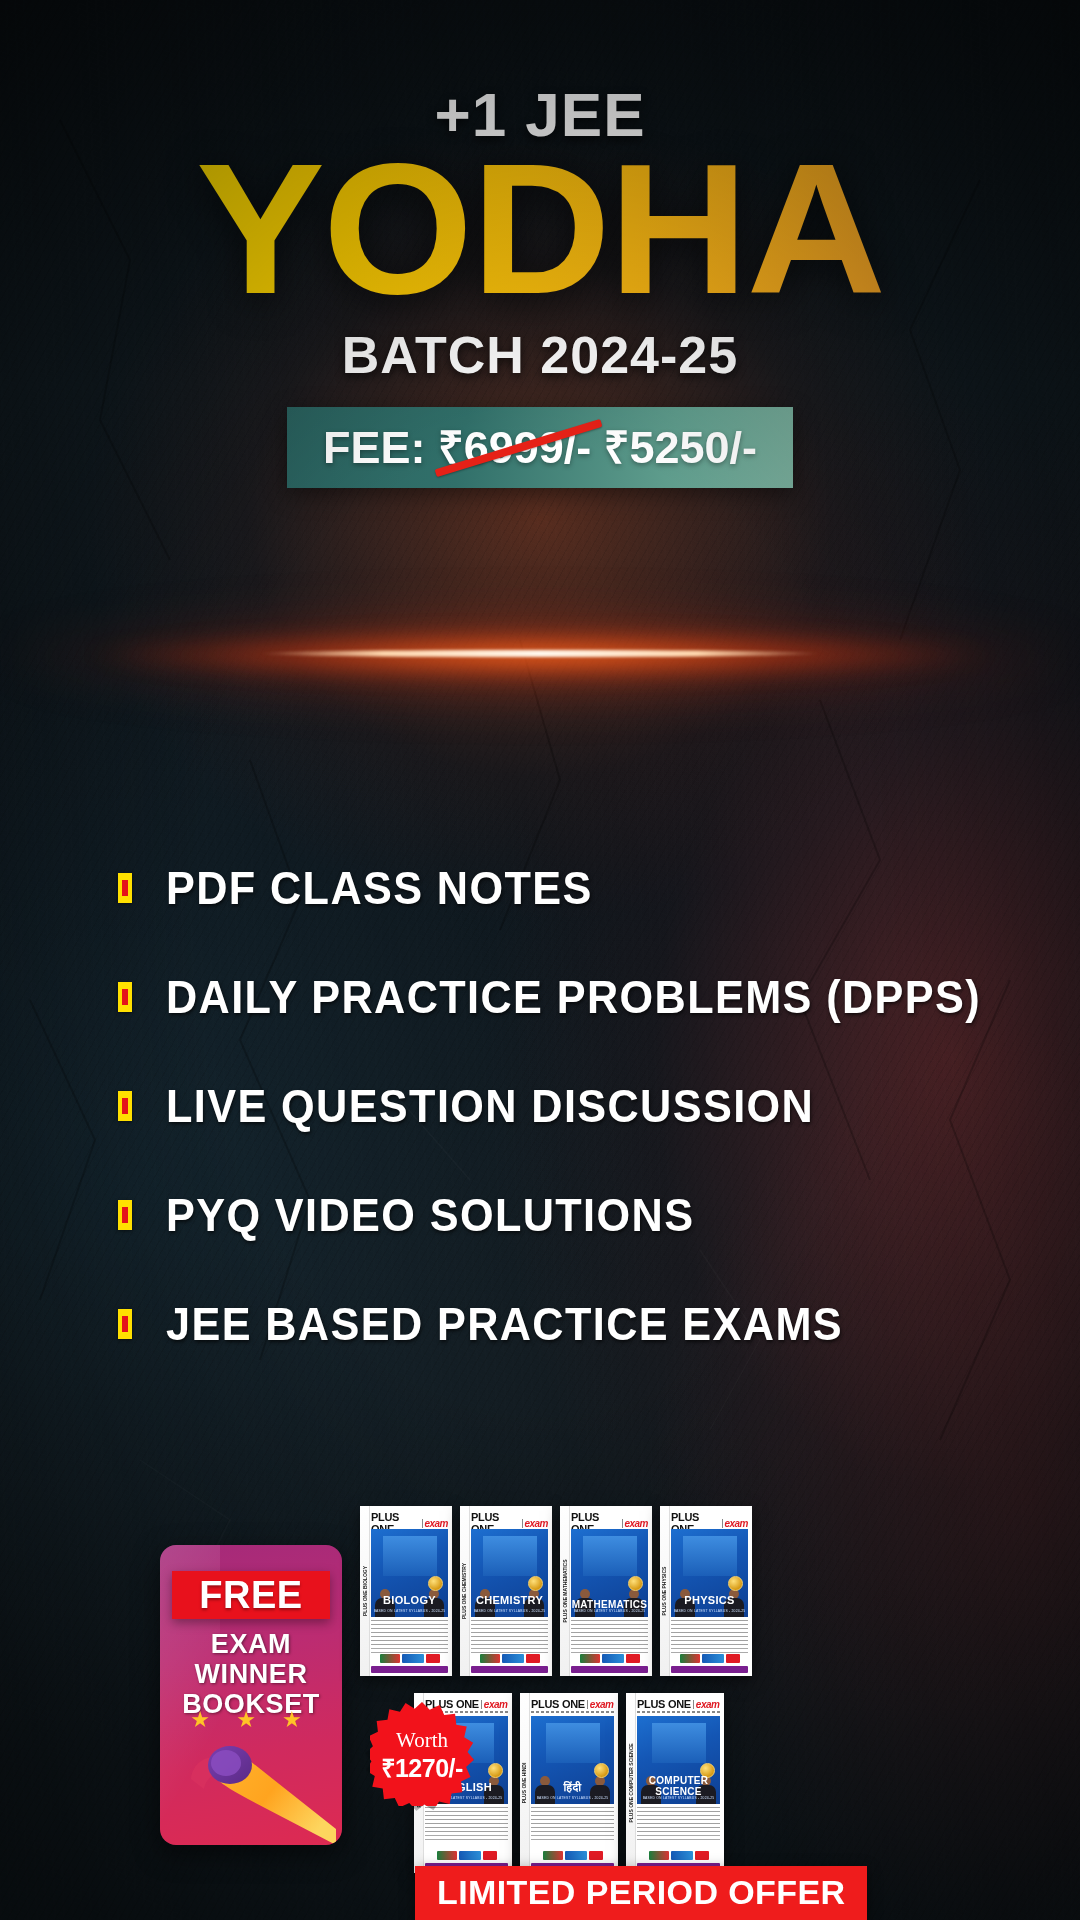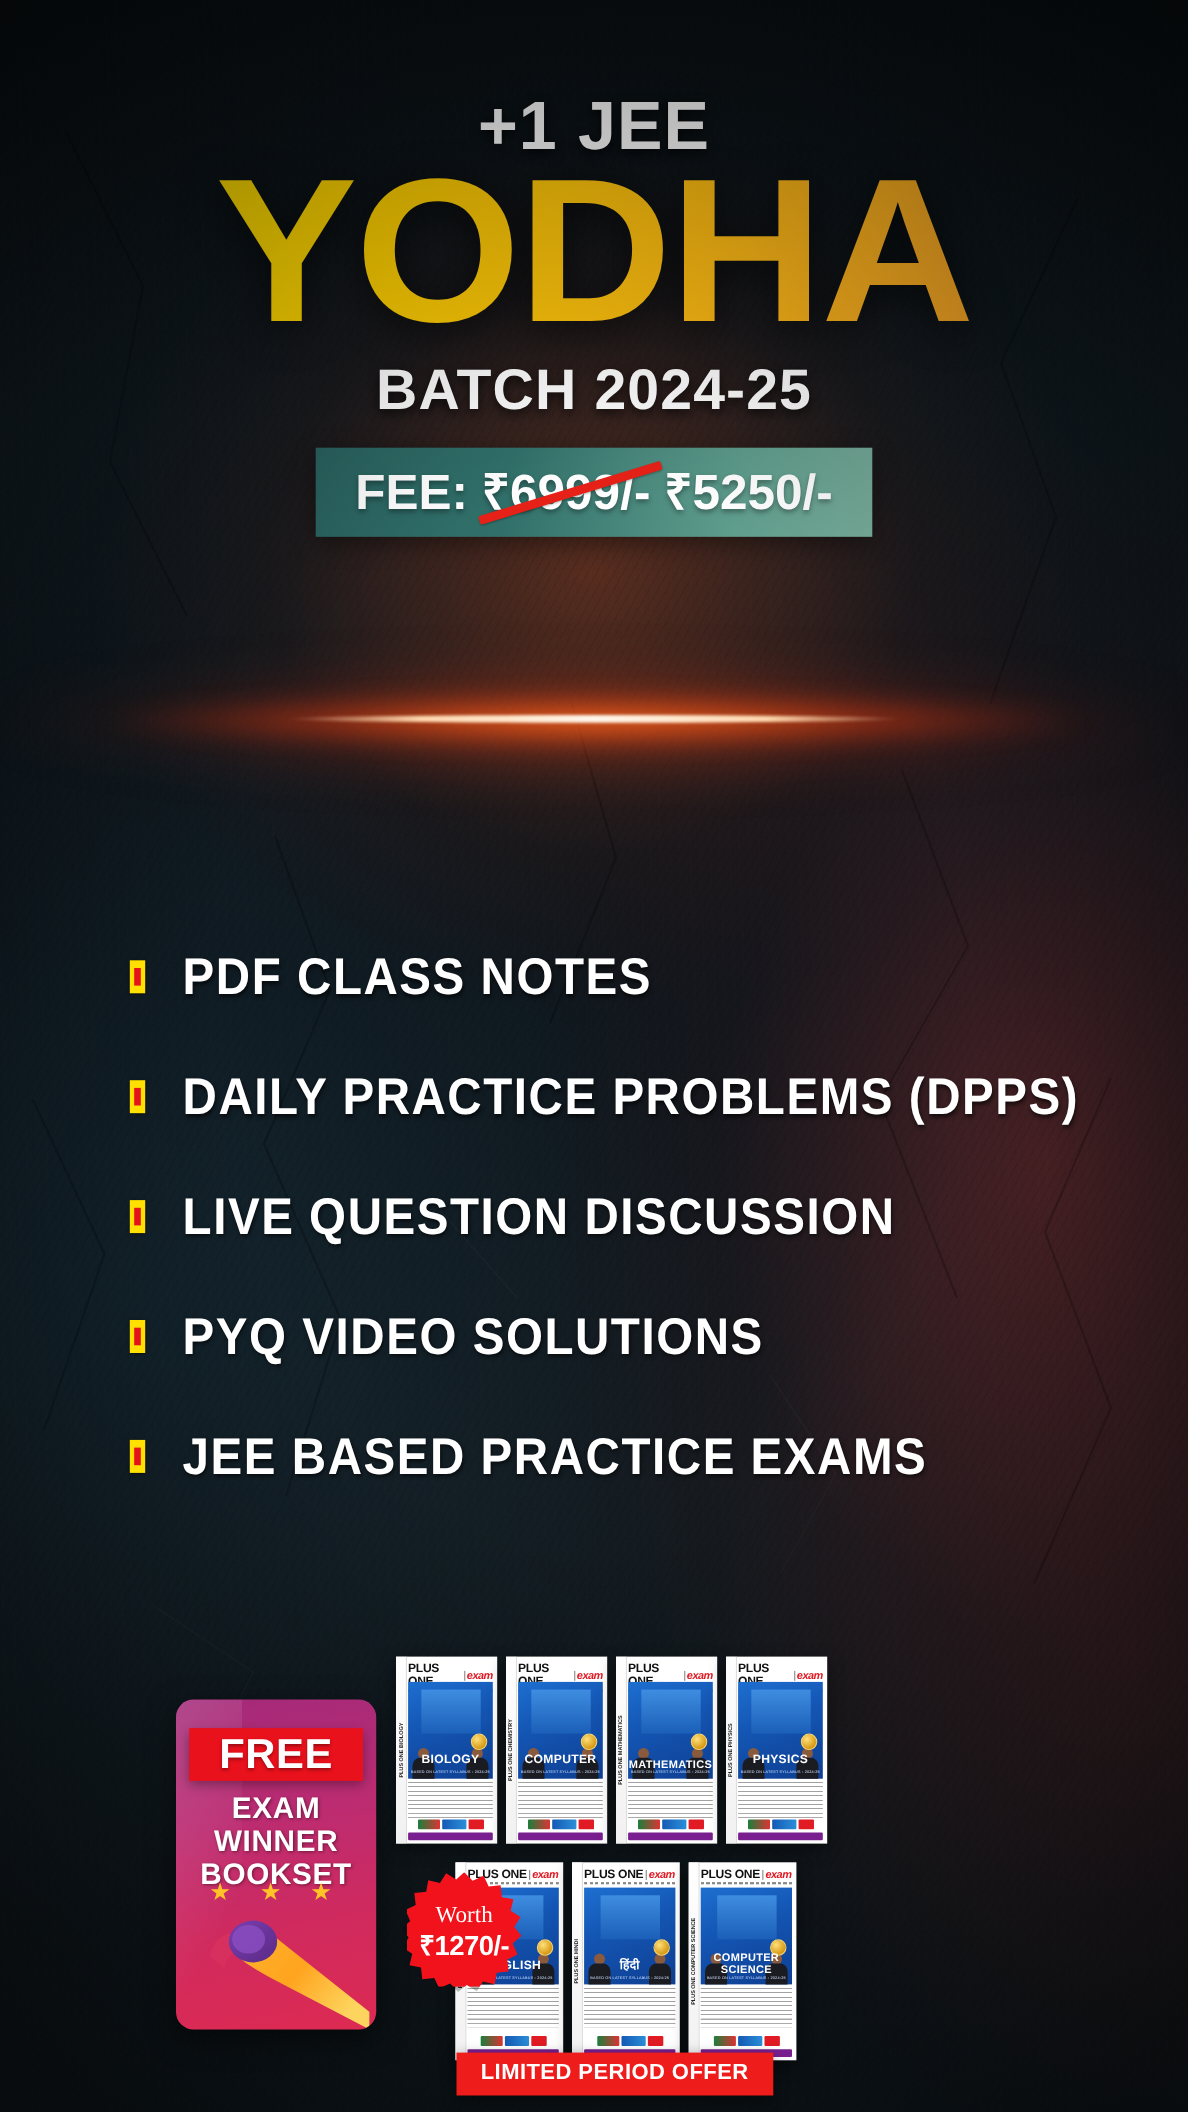--- a/index.html
+++ b/index.html
@@ -180,21 +180,21 @@
       6.4% 18.2%,16.8% 17%,18.6% 7%,28.8% 9.4%,34.2% 1%,43% 6.4%);
     box-shadow:0 5px 14px rgba(0,0,0,.45);}
   .worth .w1{position:absolute;left:0;right:0;top:26px;text-align:center;
     font-family:"Liberation Serif", serif;font-size:21px;font-weight:normal;color:#fff;}
   .worth .w2{position:absolute;left:0;right:0;top:48px;text-align:center;
     font-size:25px;font-weight:bold;color:#fff;letter-spacing:-.5px;}
 
   
   .limited{position:absolute;left:415px;top:1866px;background:#ef1c1c;
     padding:7px 22px 9px 22px;box-shadow:0 4px 14px rgba(0,0,0,.45);}
-  .limited span{font-size:20px;font-weight:bold;color:#fff;letter-spacing:.4px;}
+  .limited span{font-size:34px;font-weight:bold;color:#fff;letter-spacing:.4px;}
 </style>
 </head>
 <body>
 
 <div class="poster">
 
   <div class="bg-base"></div>
   <div class="bg-noise"></div>
   <svg class="bg-cracks" width="1080" height="1920" viewBox="0 0 1080 1920">
     <g stroke="#000" stroke-opacity="0.45" fill="none" stroke-width="2">
@@ -340,21 +340,21 @@
         <div class="photo"></div>
         <div class="ppl l">
             <div class="head-c"></div>
             <div class="body-c"></div>
           </div>
         <div class="ppl r">
             <div class="head-c"></div>
             <div class="body-c"></div>
           </div>
         <div class="medal"></div>
-        <div class="subject">COMPUTER</div>
+        <div class="subject">CHEMISTRY</div>
         <div class="subsub">BASED ON LATEST SYLLABUS - 2024-25</div>
       </div>
       <div class="blurb"></div>
       <div class="mid"></div>
       <div class="logos">
         <span class="lg lg1"></span>
         <span class="lg lg2"></span>
         <span class="lg lg3"></span>
       </div>
       <div class="footer"></div>

